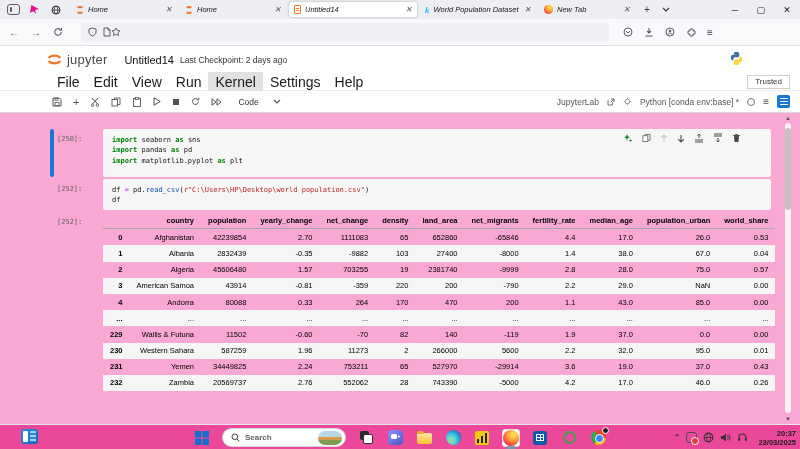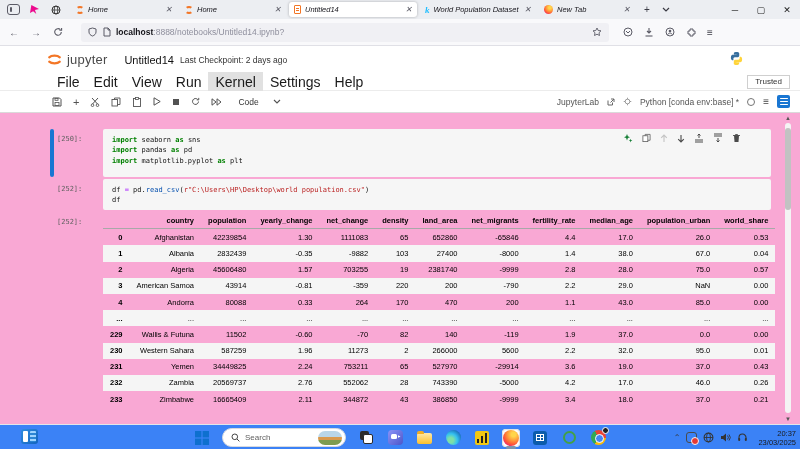--- a/index.html
+++ b/index.html
@@ -75,21 +75,21 @@
   table.df th, table.df td { padding:3.6px 7px; text-align:right; white-space:nowrap; font-weight:400; }
   table.df thead th { font-weight:700; border-bottom:1px solid #a8a8a8; }
   table.df tbody th { font-weight:700; }
   table.df tbody tr:nth-child(even) { background:#f5f5f5; }
 
   .vscroll { position:absolute; right:9px; top:10px; width:6px; height:290px; background:#f4f4f4; border-radius:3px; }
   .vthumb { position:absolute; left:0; width:6px; top:5px; height:82px; background:#c2c2c2; border-radius:3px; }
   .scr-arrow { position:absolute; right:9px; font-size:6px; color:#555; line-height:6px; }
 
   
-  .taskbar { position:absolute; bottom:0; left:0; right:0; height:25px; background:#3b82f6; border-top:1px solid #e3e6ea; }
+  .taskbar { position:absolute; bottom:0; left:0; right:0; height:25px; background:#ec4899; border-top:1px solid #e3e6ea;font-weight:bold; }
   .widgets { position:absolute; left:21px; top:4px; width:17px; height:15px; border-radius:3px; background:linear-gradient(135deg,#2f8ce0,#1263bd); padding:2px; display:flex; gap:1.5px; }
   .widgets i { display:block; border-radius:1px; }
   .widgets .wl { width:5px; background:#fff; }
   .widgets .wr { flex:1; background:repeating-linear-gradient(#9fd4ff 0 2px,#2c86d4 2px 4px); }
   .task-center { position:absolute; left:0; right:0; top:0; height:25px; display:flex; align-items:center; justify-content:center; gap:11px; }
   .tk-app { width:18px; height:18px; display:flex; align-items:center; justify-content:center; position:relative; border-radius:4px; }
   .tk-app.active { background:#fdfdfd; box-shadow:inset 0 0 0 1px #e2e2e2; }
   .tk-app.active::after { content:""; position:absolute; bottom:-2px; left:4px; width:10px; height:2.5px; border-radius:2px; background:#7e94ad; }
   .searchpill { width:124px; height:19px; background:#fff; border:1px solid #d8dade; border-radius:10px; display:flex; align-items:center; padding:0 3px 0 8px; }
   .searchpill .stxt { font-size:8px; color:#5f5f5f; margin-left:5px; flex:1; }
@@ -188,21 +188,20 @@
         <svg width="9" height="10" viewBox="0 0 9 10">
             <path d="M4.5 1L8 2v3c0 2-1.6 3.4-3.5 4C2.6 8.4 1 7 1 5V2z" fill="none" stroke="#5b5b66" stroke-width="1"></path>
           </svg>
       </span>
       <span style="margin-left:6px">
         <svg width="8" height="10" viewBox="0 0 8 10">
             <path d="M1 1h4l2 2v6H1z" fill="none" stroke="#5b5b66" stroke-width="1"></path>
             <path d="M5 1v2h2" fill="none" stroke="#5b5b66" stroke-width="1"></path>
           </svg>
       </span>
-      <span class="txt"><b>localhost</b><span>:8888/notebooks/Untitled14.ipynb?</span></span>
       <span>
         <svg width="10" height="10" viewBox="0 0 10 10">
             <path d="M5 1l1.2 2.5 2.8.3-2 1.9.5 2.8L5 7.2 2.5 8.5 3 5.7 1 3.8l2.8-.3z" fill="none" stroke="#5b5b66" stroke-width=".9"></path>
           </svg>
       </span>
     </div>
     <div class="nav-right">
       <span>
         <svg width="10" height="10" viewBox="0 0 10 10">
             <circle cx="5" cy="5" r="4" fill="none" stroke="#5b5b66" stroke-width="1"></circle>
@@ -425,21 +424,21 @@
             <th>median_age</th>
             <th>population_urban</th>
             <th>world_share</th>
           </tr>
         </thead>
       <tbody>
           <tr>
             <th>0</th>
             <td>Afghanistan</td>
             <td>42239854</td>
-            <td>1.30</td>
+            <td>2.70</td>
             <td>1111083</td>
             <td>65</td>
             <td>652860</td>
             <td>-65846</td>
             <td>4.4</td>
             <td>17.0</td>
             <td>26.0</td>
             <td>0.53</td>
           </tr>
           <tr>
@@ -561,34 +560,20 @@
             <td>2.76</td>
             <td>552062</td>
             <td>28</td>
             <td>743390</td>
             <td>-5000</td>
             <td>4.2</td>
             <td>17.0</td>
             <td>46.0</td>
             <td>0.26</td>
           </tr>
-          <tr>
-            <th>233</th>
-            <td>Zimbabwe</td>
-            <td>16665409</td>
-            <td>2.11</td>
-            <td>344872</td>
-            <td>43</td>
-            <td>386850</td>
-            <td>-9999</td>
-            <td>3.4</td>
-            <td>18.0</td>
-            <td>37.0</td>
-            <td>0.21</td>
-          </tr>
         </tbody>
     </table>
   </div>
 
   <div class="taskbar">
     <span class="widgets">
         <i class="wl"></i>
         <i class="wr"></i>
       </span>
 

